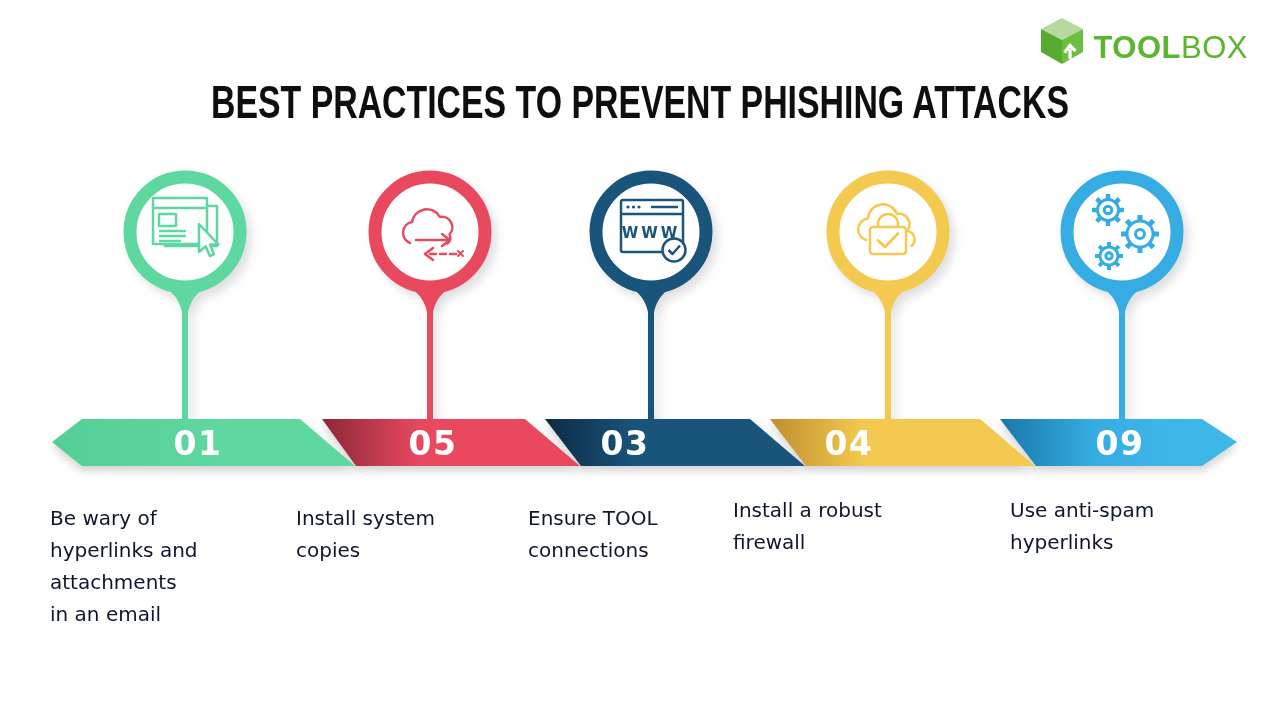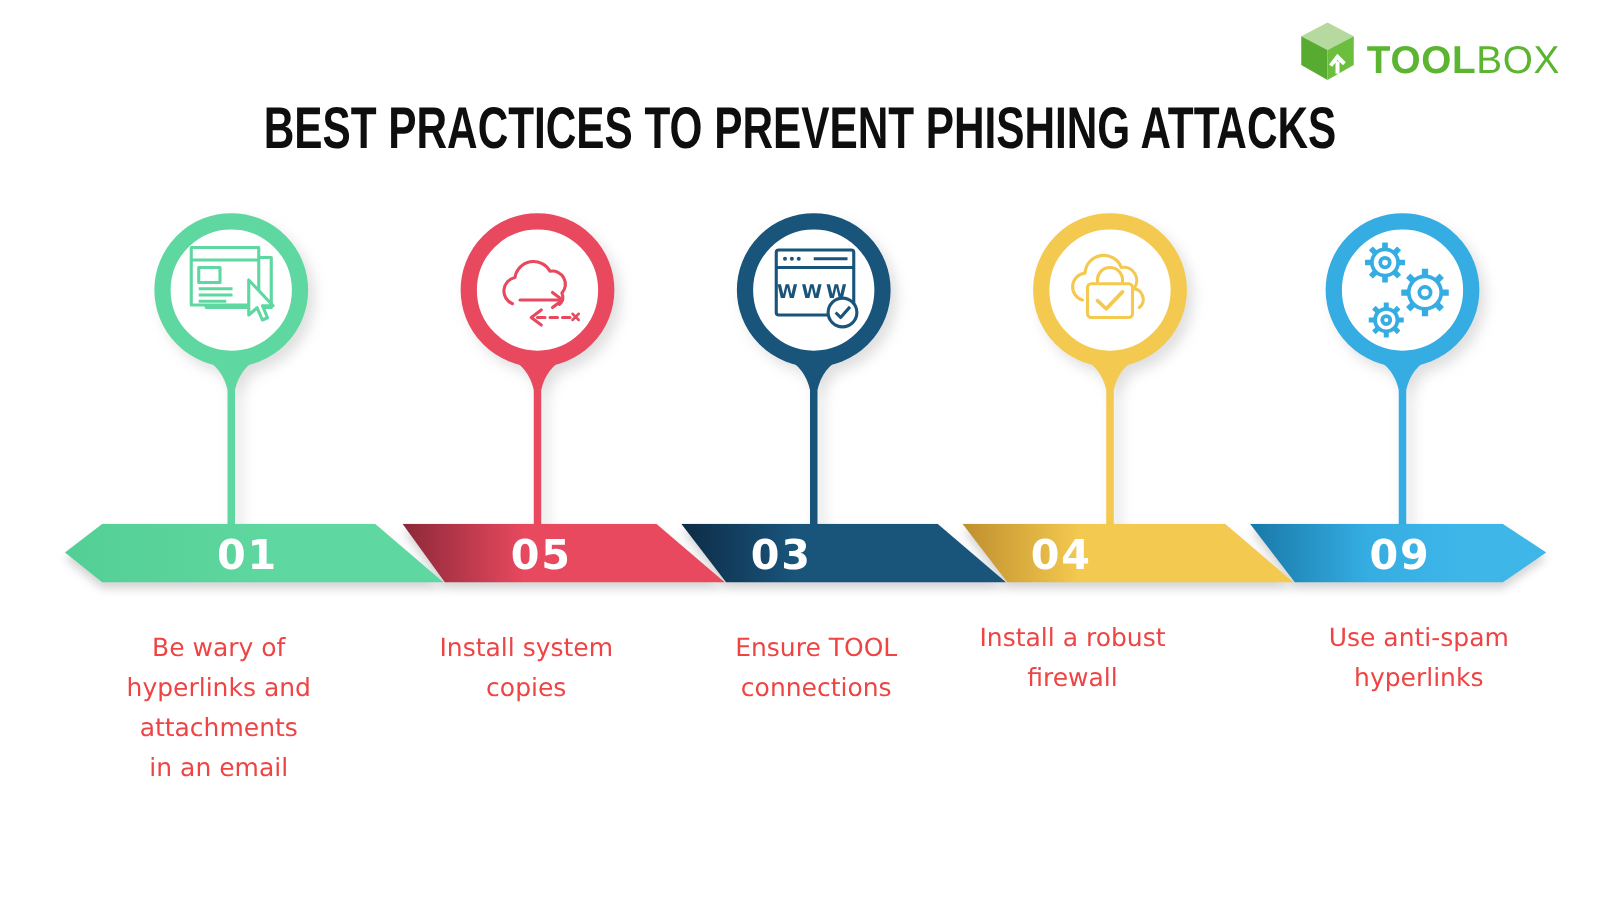--- a/index.html
+++ b/index.html
@@ -24,22 +24,22 @@
   
   .ribbon{position:absolute;left:0;top:419px;width:1280px;height:47px;
           filter:drop-shadow(0 5px 4px rgba(130,130,130,.35));}
   .num{
     position:absolute;top:424px;width:120px;height:40px;line-height:40px;text-align:center;
     font-family:"DejaVu Sans","Liberation Sans",sans-serif;font-weight:800;font-size:33px;
     color:#ffffff;letter-spacing:1.5px;
   }
   
   .label{
-    position:absolute;width:250px;text-align:center;white-space:pre-line;
-    font-family:"DejaVu Sans","Liberation Sans",sans-serif;font-size:20px;color:#ef4444;
+    position:absolute;width:250px;white-space:pre-line;
+    font-family:"DejaVu Sans","Liberation Sans",sans-serif;font-size:20px;color:#0f172a;
     line-height:1.6;
   }
 </style>
 </head>
 <body>
 
 <div class="logo">
   <svg width="46" height="50" viewBox="0 0 46 50">
     <polygon points="23,2 44,13 23,24 2,13" fill="#b6d9a0"></polygon>
     <polygon points="2,13 23,24 23,48 2,36" fill="#58ab31"></polygon>

